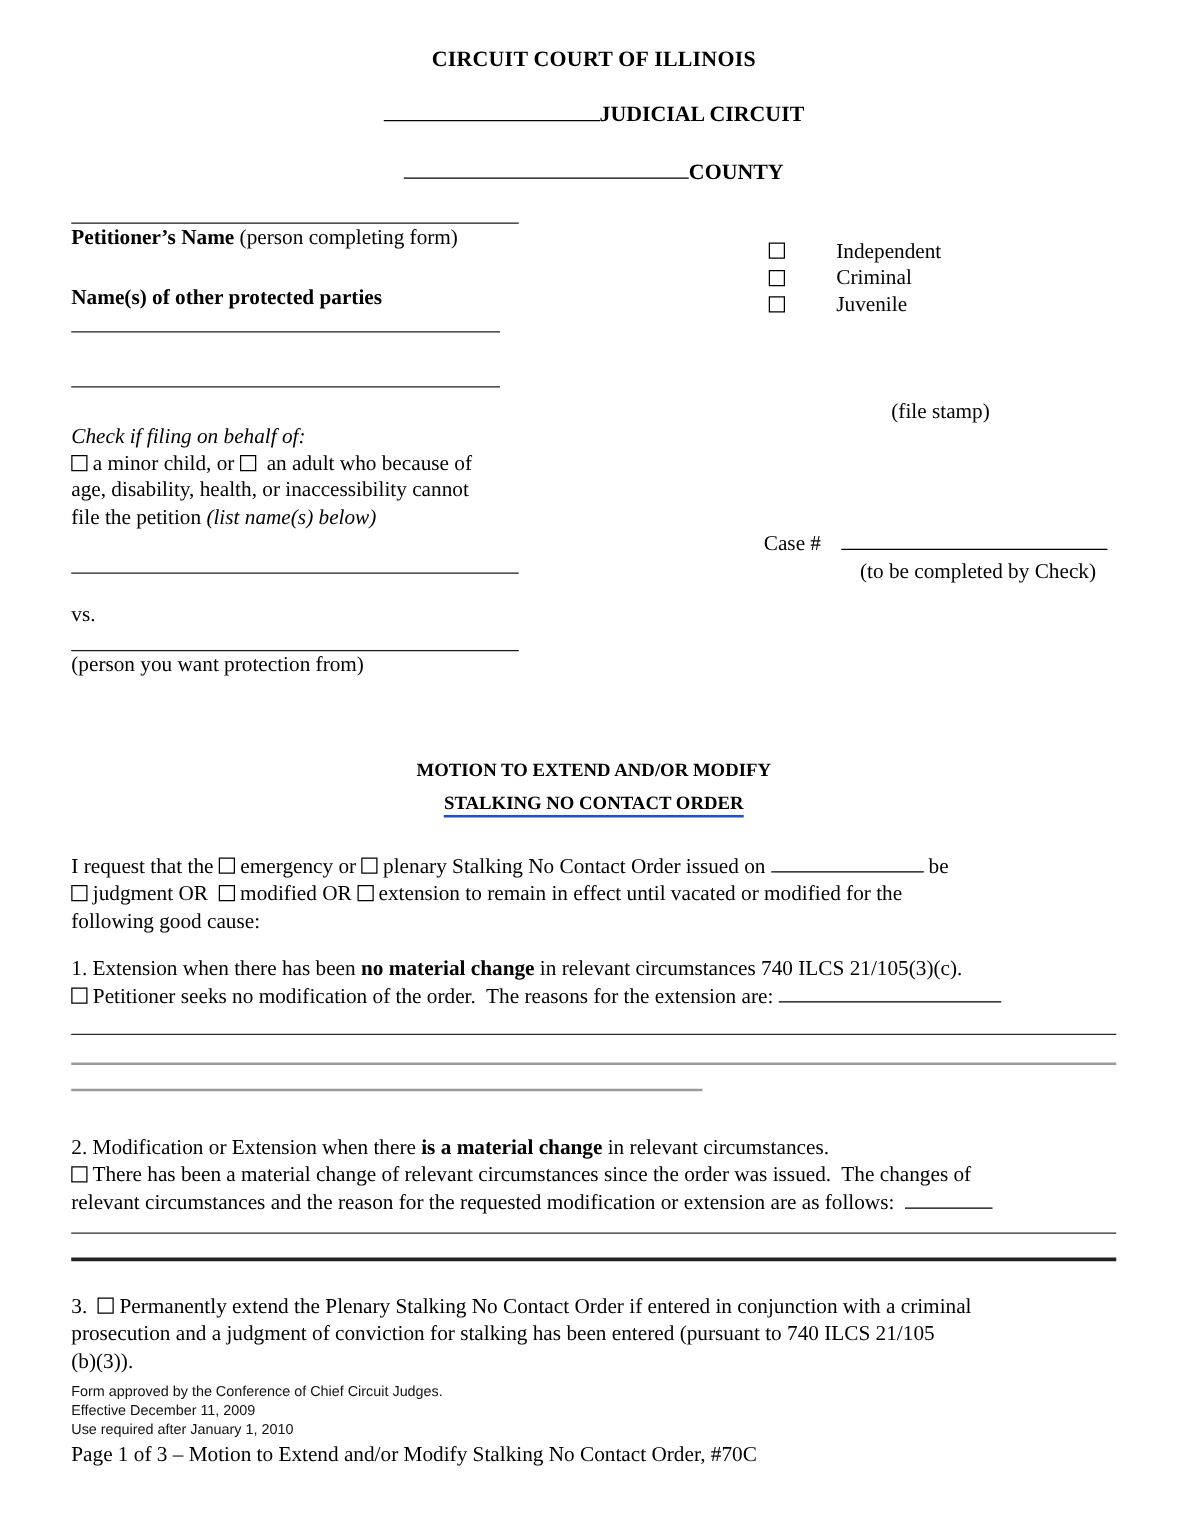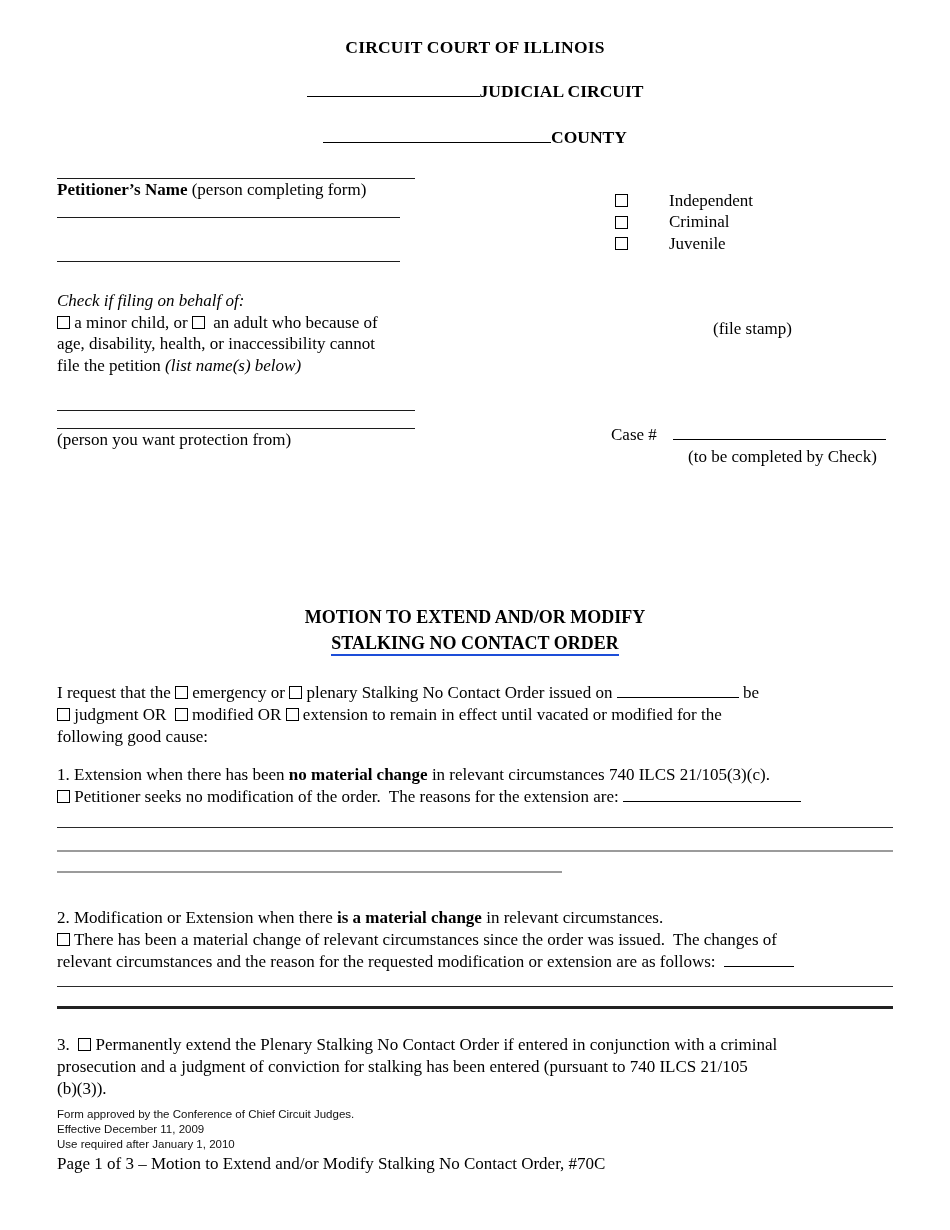--- a/index.html
+++ b/index.html
@@ -16,21 +16,21 @@
   .cb{display:inline-block;width:13px;height:13px;border:1.5px solid #000;vertical-align:-1px;background:#fff}
   .blank{display:inline-block;height:14px;border-bottom:1.3px solid #000;vertical-align:baseline}
   .court-title{font-size:17.5px;font-weight:bold;letter-spacing:.2px}
   .hdr-line{margin-top:22px;font-size:17.5px}
   .columns{position:relative;margin-top:30px;height:402px}
   .left-col{width:420px}
   .lc-line{height:0;border-top:1.5px solid #1c1c1c}
   .right-abs{position:absolute}
   .ct-row{display:flex;align-items:center;height:21.5px}
   .ct-row .cb{margin-right:41px;flex:0 0 auto}
-  .title-block{margin-top:24px;text-align:center;font-weight:bold;font-size:18px;line-height:26px}
+  .title-block{margin-top:24px;text-align:center;font-weight:bold;font-size:15px;line-height:26px}
   .title-underline{border-bottom:2px solid #1d4ed8;padding-bottom:1px}
   .rule{height:0;border-top:1.5px solid #2a2a2a}
   .rule-gray{border-top:2px solid #9b9b9b}
   .rule-thick{border-top:3.5px solid #222}
   .footer-small{margin-top:7px;font-family:"Liberation Sans",sans-serif;font-size:11.5px;line-height:15px;color:#111}
   .page-line{margin-top:1px;text-align:left;font-size:17px}
 </style>
 </head>
 <body>
 
@@ -38,27 +38,29 @@
 
   <div class="center court-title">CIRCUIT COURT OF ILLINOIS</div>
   <div class="center hdr-line seg-line"><span class="blank" style="width: 173px;"></span><span class="bold">JUDICIAL CIRCUIT</span></div>
   <div class="center hdr-line seg-line" style="margin-top:24px"><span class="blank" style="width: 228px;"></span><span class="bold">COUNTY</span></div>
 
   <div class="columns">
 
     <div class="left-col">
       <div class="lc-line" style="width:358px;margin-top:7px"></div>
       <div class="seg-line"><span class="bold">Petitioner’s Name</span><span> (person completing form)</span></div>
+      <div class="bold" style="margin-top:26px">Name(s) of other protected parties</div>
       <div class="lc-line" style="width:343px;margin-top:16px"></div>
       <div class="lc-line" style="width:343px;margin-top:43px"></div>
       <div class="italic" style="margin-top:28px;line-height:21.5px">Check if filing on behalf of:</div>
       <div class="seg-line" style="line-height:21.5px"><span class="cb"></span><span> a minor child, or </span><span class="cb"></span><span>  an adult who because of</span></div>
       <div class="seg-line" style="line-height:21.5px"><span>age, disability, health, or inaccessibility cannot</span></div>
       <div class="seg-line" style="line-height:21.5px"><span>file the petition </span><span class="italic">(list name(s) below)</span></div>
       <div class="lc-line" style="width:358px;margin-top:34px"></div>
+      <div style="margin-top:22px">vs.</div>
       <div class="lc-line" style="width:358px;margin-top:17px"></div>
       <div>(person you want protection from)</div>
     </div>
 
     <div class="right-abs" style="left:558px;top:12px">
       <div class="ct-row">
         <span class="cb"></span>
         <span>Independent</span>
       </div>
       <div class="ct-row">

